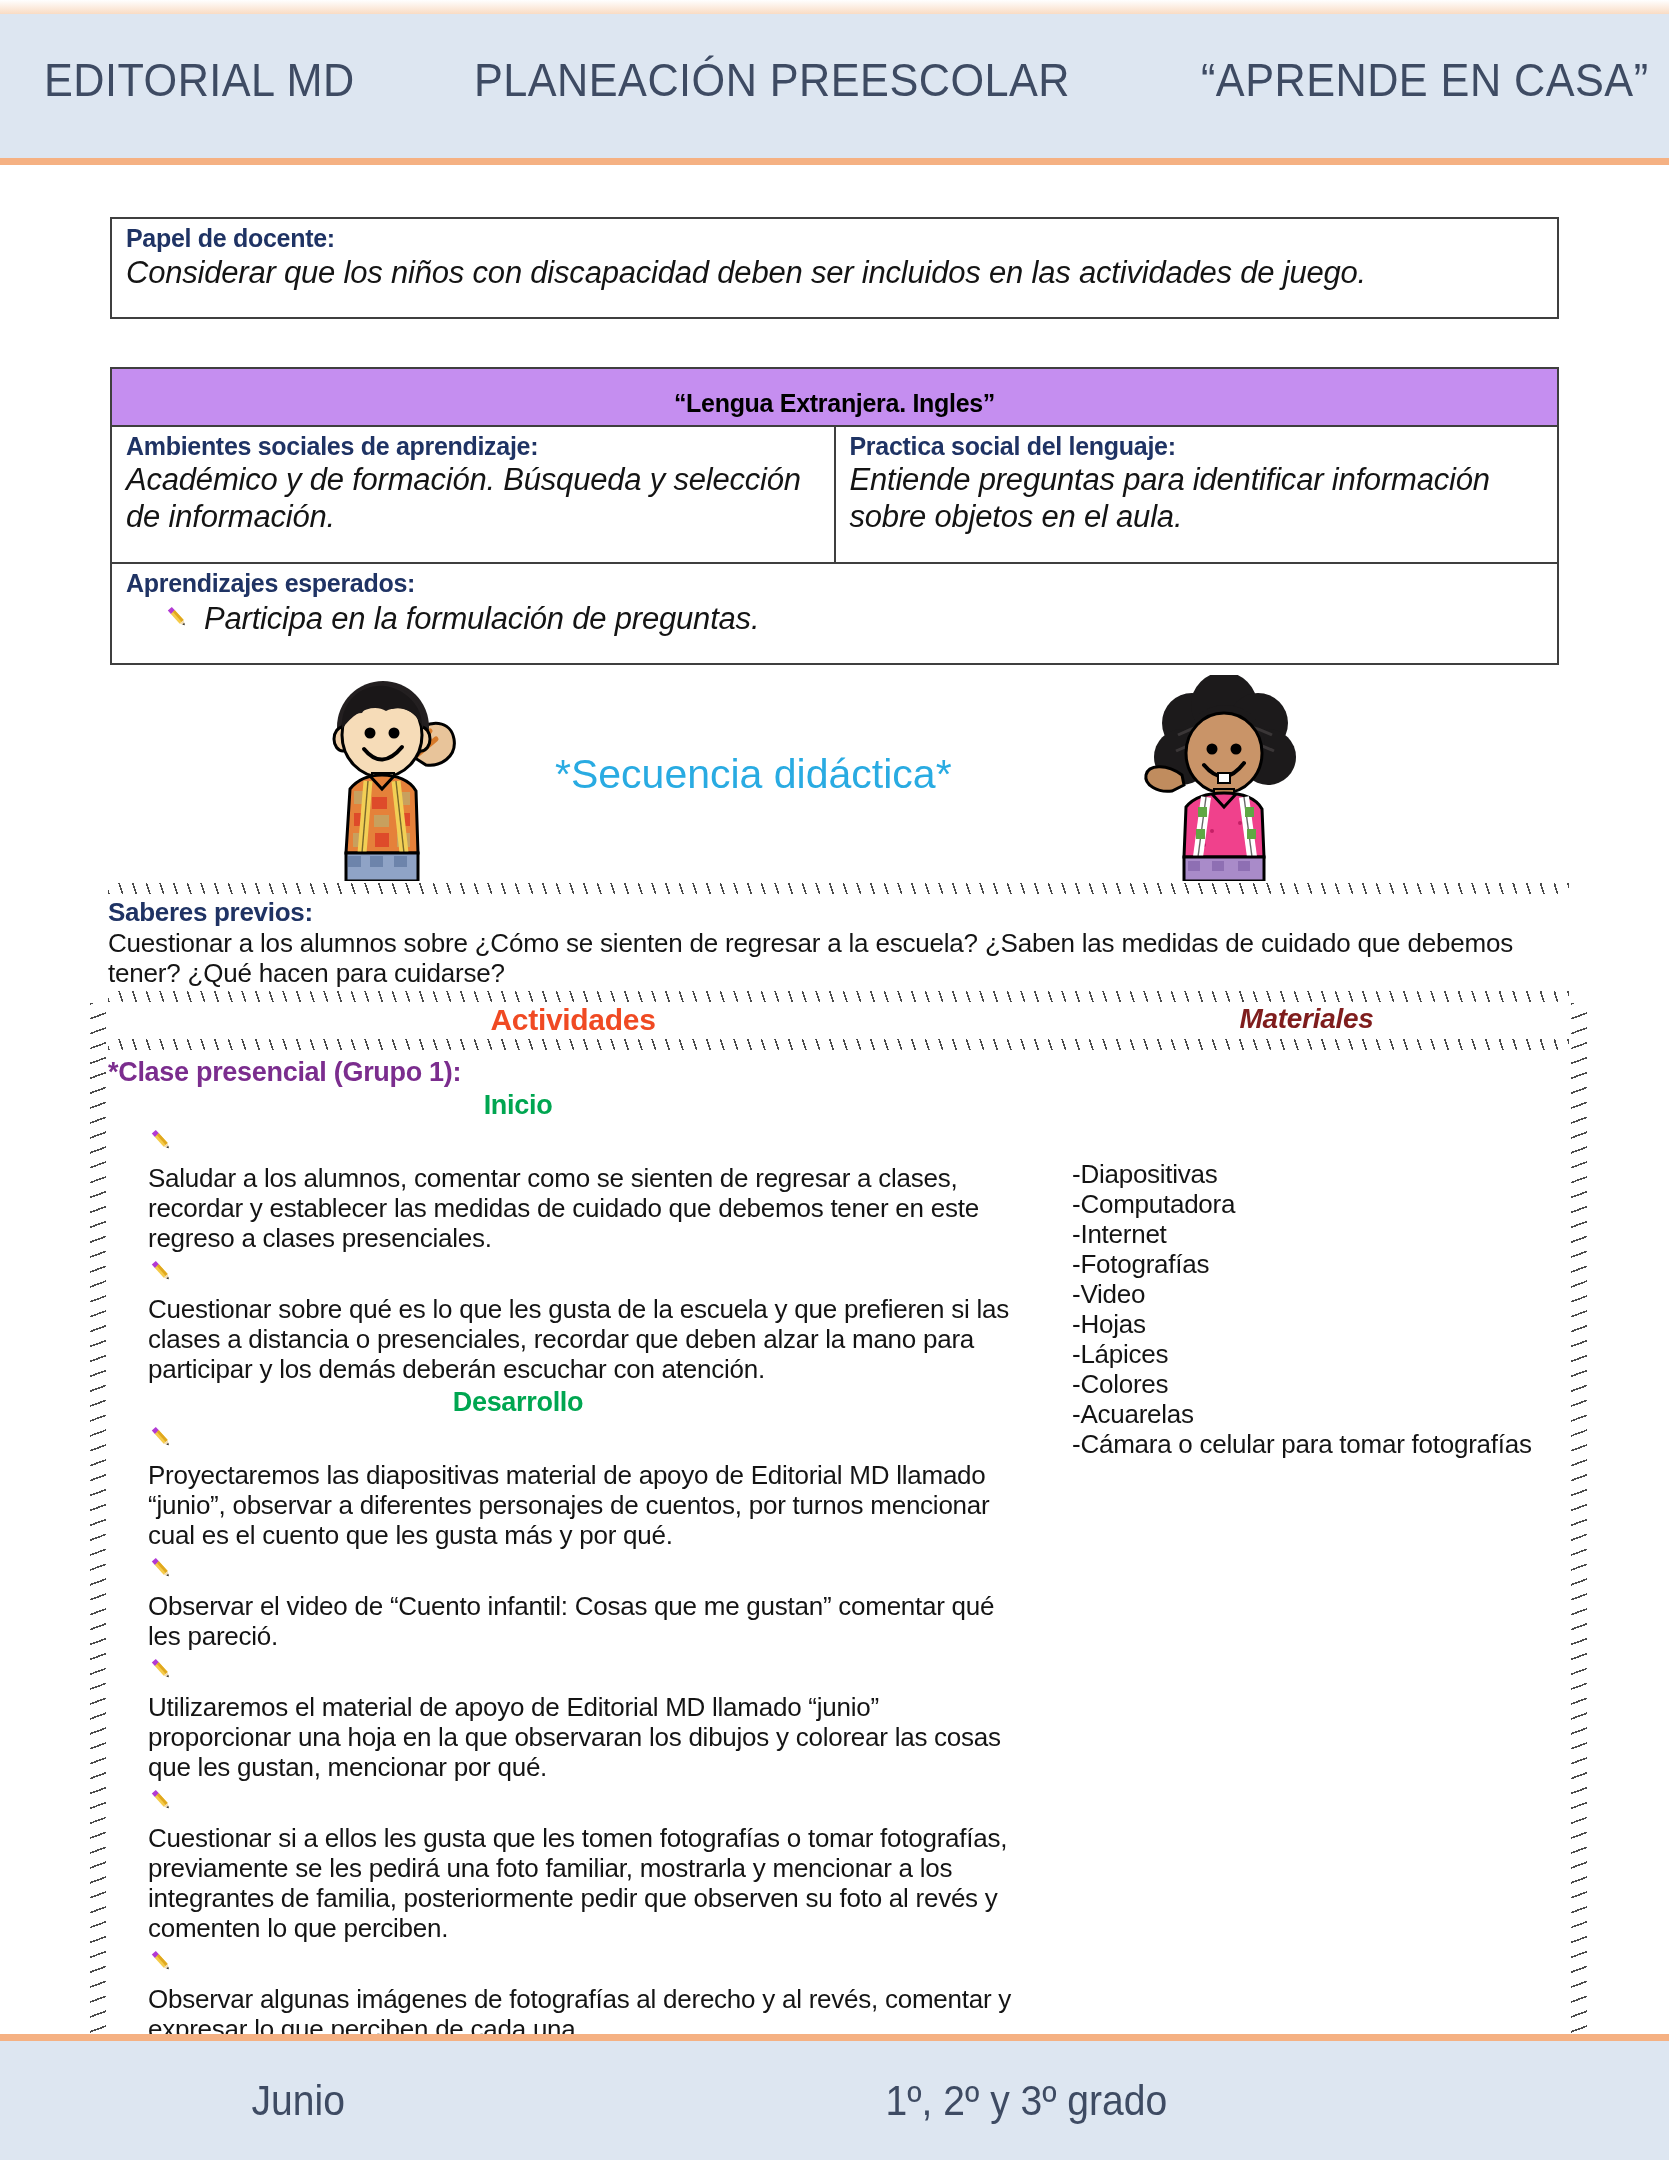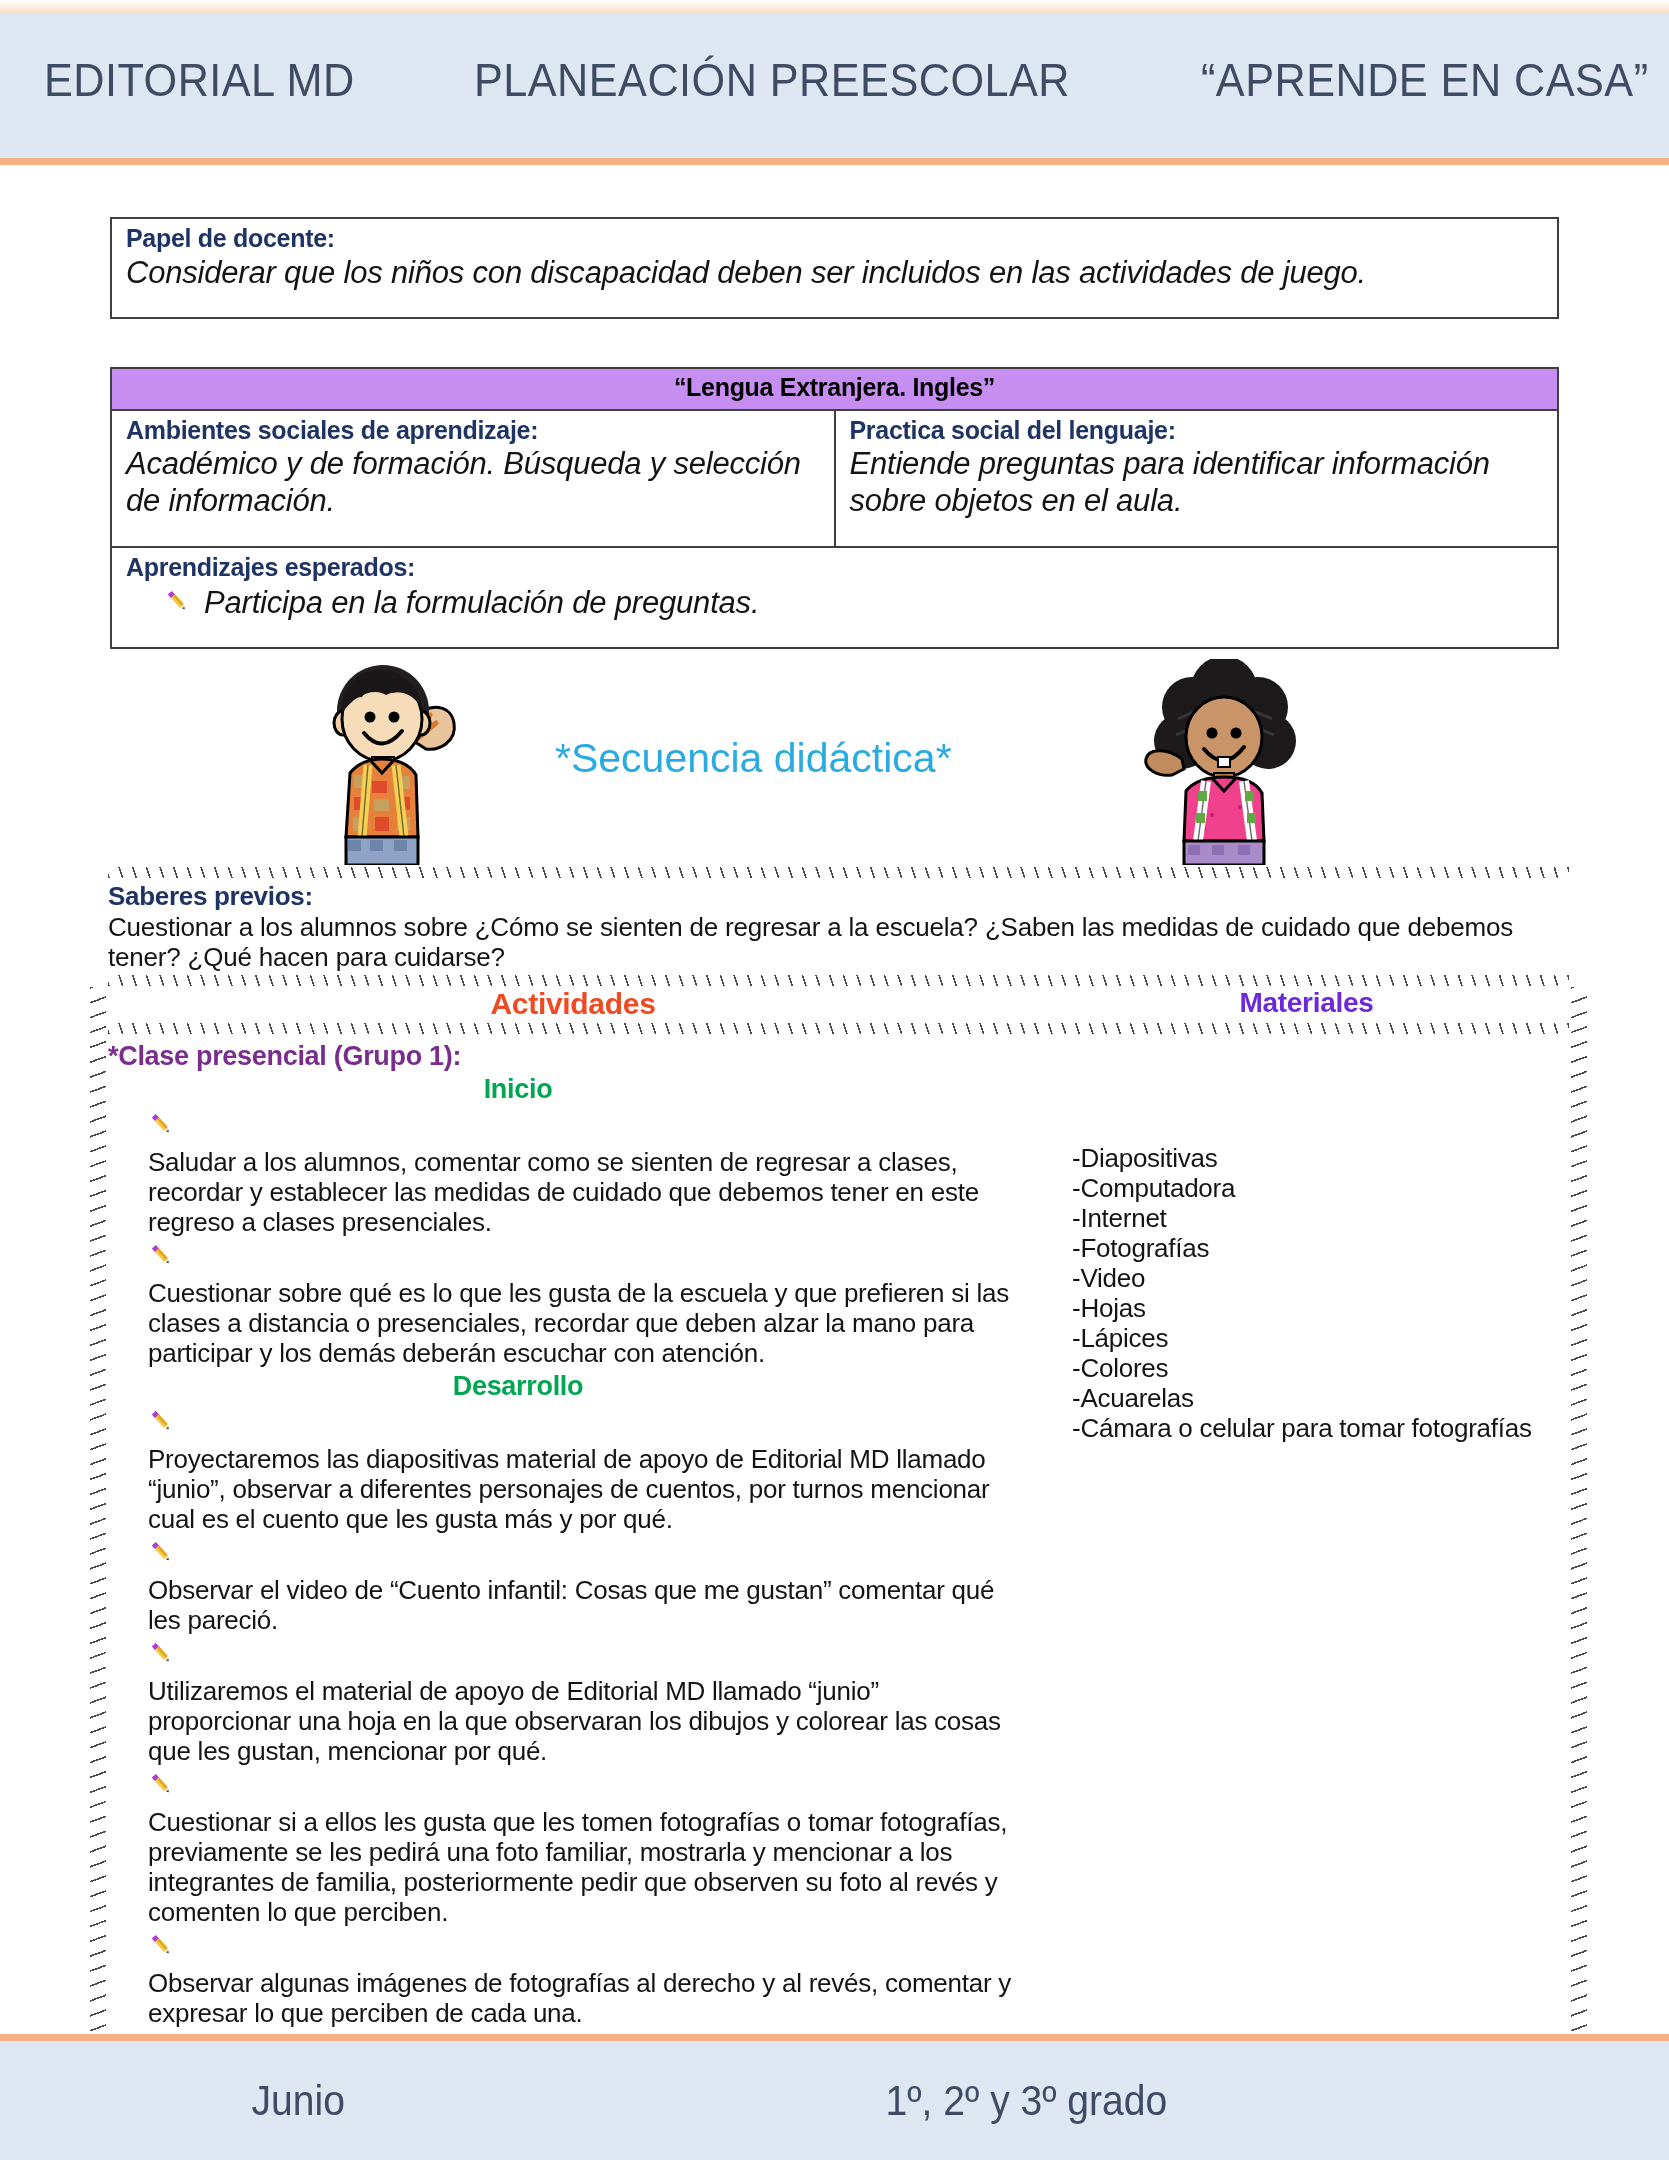--- a/index.html
+++ b/index.html
@@ -80,21 +80,21 @@
     letter-spacing: -0.2px;
     font-style: italic;
   }
 
   .purple-band {
     background: #c58ef0;
     text-align: center;
     font-weight: bold;
     color: #000000;
     font-size: 25px;
-    padding: 4px 0 7px 0;
+    padding: 20px 0 7px 0;
     border-bottom: 2px solid #3f3f3f;
     letter-spacing: -0.3px;
   }
 
   .tbl-2 { margin-top: 48px; }
 
   
   .pencil {
     display: inline-block;
     width: 26px;
@@ -186,24 +186,25 @@
     letter-spacing: -0.3px;
   }
   .act-wrap { position: relative; }
   .act-col-split { display: flex; }
   .act-col-left { width: 930px; flex: 0 0 930px; }
   .act-col-right { flex: 1; padding-left: 30px; }
 
   .mat-title {
     font-weight: bold;
     font-size: 28px;
-    color: #6d28d9;
+    color: #7f1d1d;
     text-align: right;
     letter-spacing: -0.3px;
     padding-left: 6px;
+    font-style: italic;
   }
 
   .hdr-strip {
     position: relative;
     display: flex;
     align-items: flex-start;
   }
   .hdr-strip .act-cell { width: 930px; flex: 0 0 930px; text-align: center; }
   .hdr-strip .mat-cell { flex: 1; text-align: center; }
 

